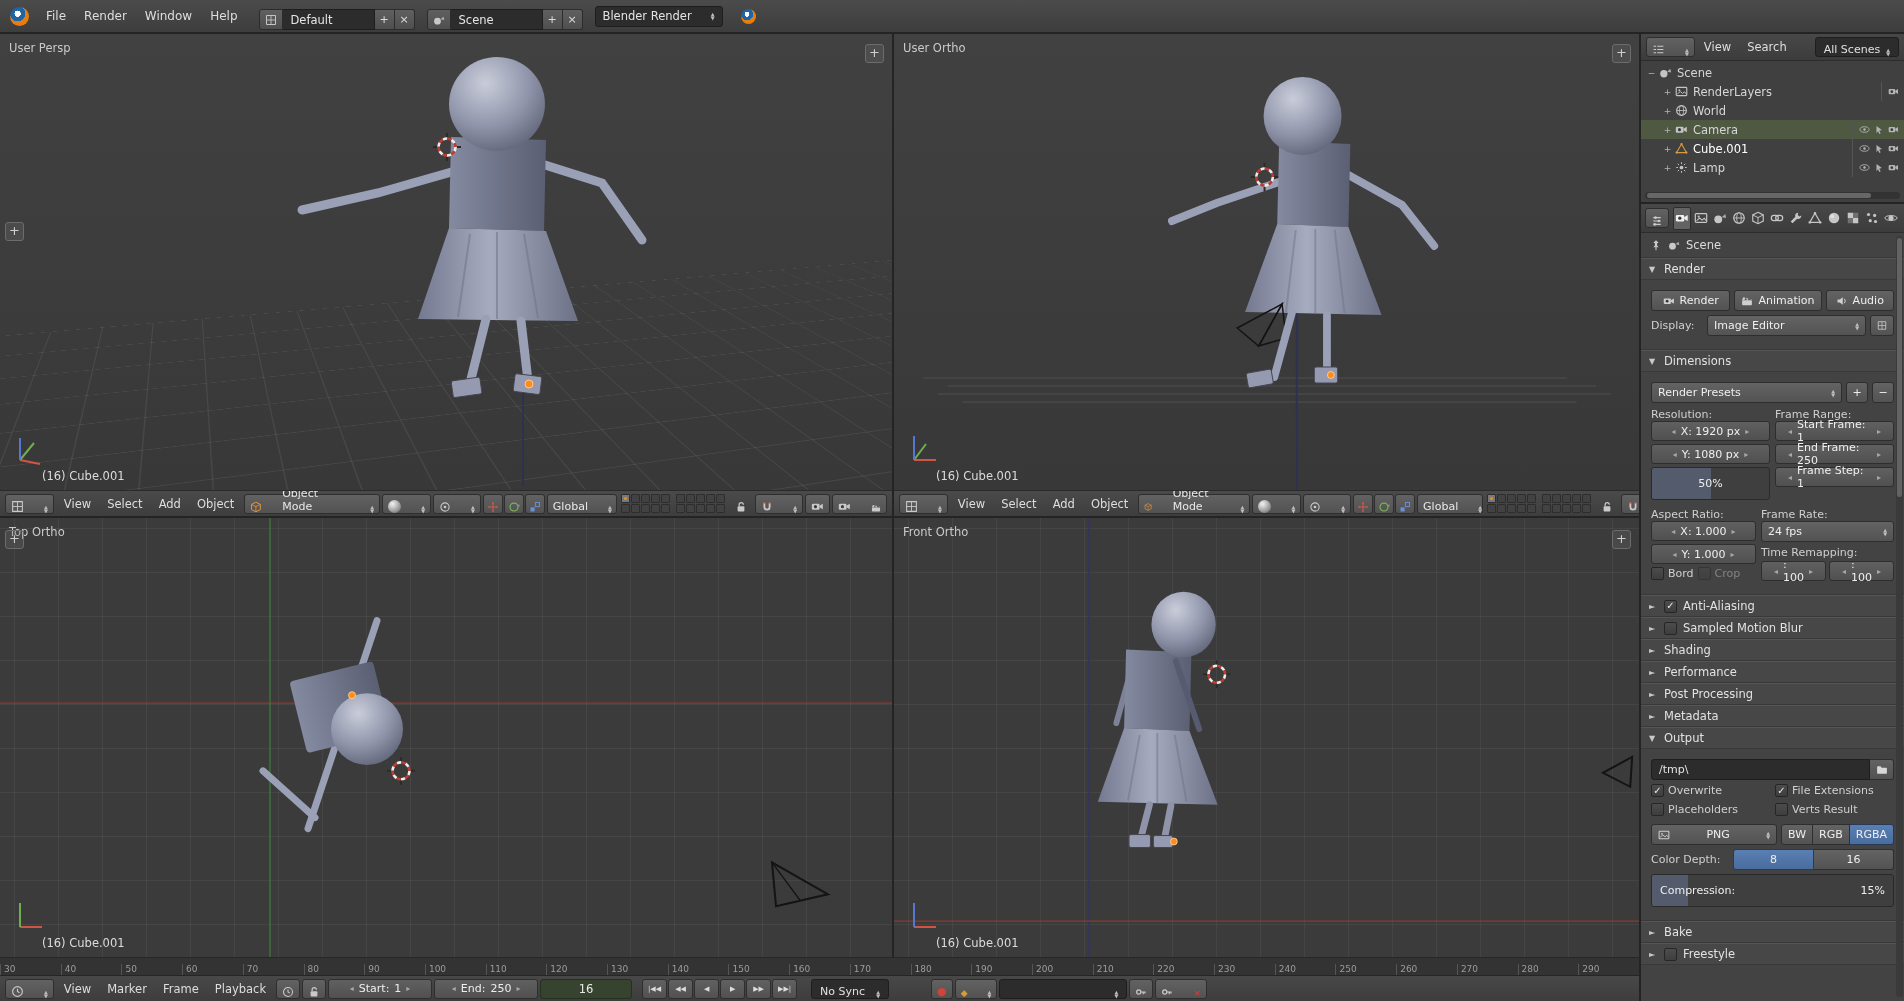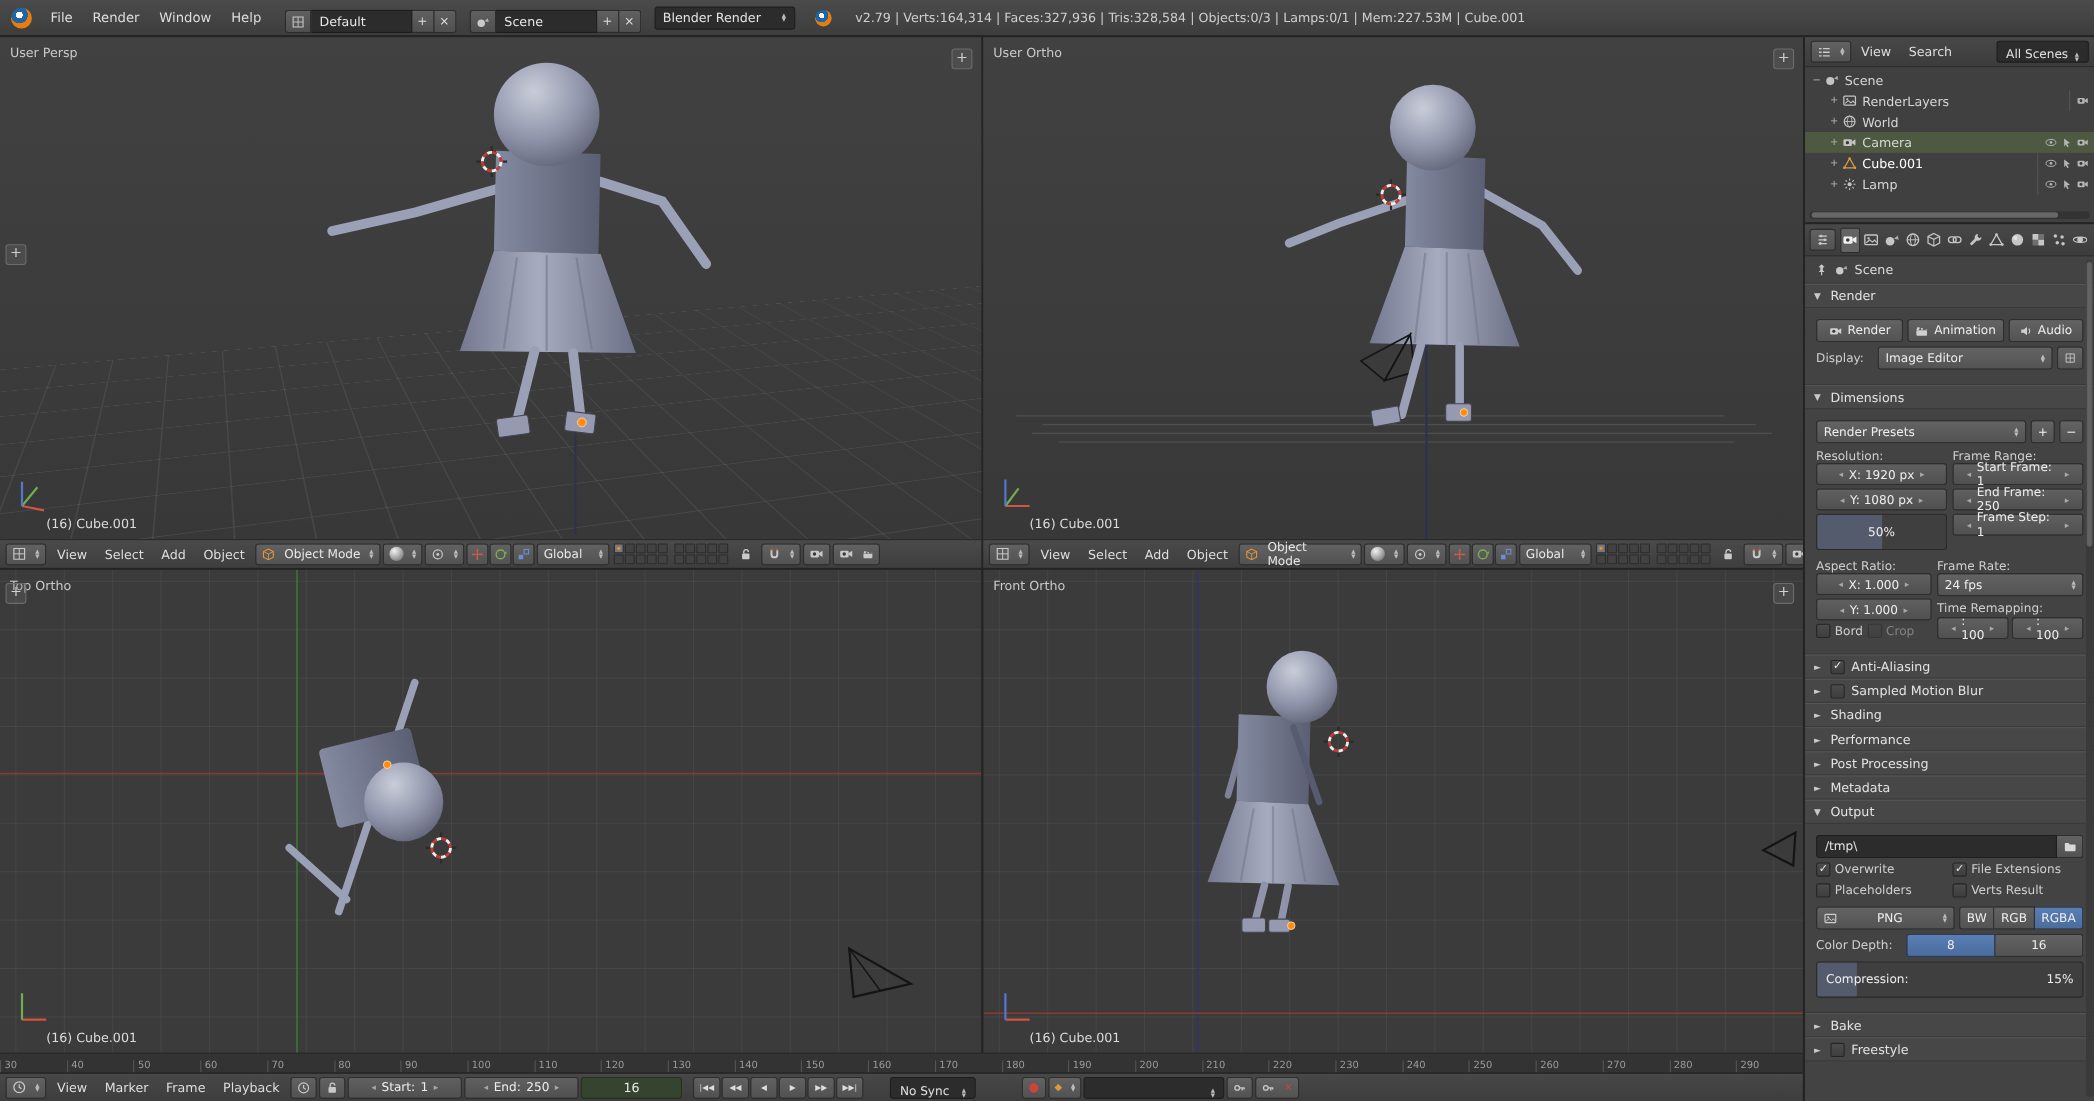--- a/index.html
+++ b/index.html
@@ -45,21 +45,21 @@
   background-size:54px 54px;transform:perspective(760px) rotateX(64deg) rotateZ(-13deg);transform-origin:42% 18%}
 .vplabel{position:absolute;top:7px;left:9px;font-size:11.5px;color:#cacaca}
 .vpinfo{position:absolute;bottom:7px;left:42px;font-size:11.5px;color:#dcdcdc}
 .gizmo{position:absolute;left:8px;bottom:22px}
 .plusw{position:absolute;width:19px;height:19px;border:1px solid #6c6c6c;border-radius:3px;
   background:rgba(110,110,110,.28);color:#cfcfcf;font-size:13px;line-height:16px;text-align:center}
 
 .vphdr{flex:0 0 26px;display:flex;align-items:center;gap:2px;padding:0 5px;
   background:linear-gradient(#4a4a4a,#3e3e3e);border-top:1px solid #2a2a2a;overflow:hidden}
 .vphdr .menu{padding:3px 8px;font-size:11.5px}
-.hbtn{display:flex;align-items:center;gap:8px;background:linear-gradient(#626262,#525252);
+.hbtn{display:flex;align-items:flex-end;gap:20px;background:linear-gradient(#626262,#525252);
   border:1px solid #2e2e2e;border-radius:3px;height:20px;padding:0 5px;font-size:11px;color:#e8e8e8}
 .hbtn.flat{background:none;border-color:transparent}
 .ico{color:#c9c9c9}
 .sphere{width:13px;height:13px;border-radius:50%;background:radial-gradient(circle at 35% 30%,#f2f2f2,#9a9a9a 60%,#5c5c5c)}
 .layers{display:grid;grid-template-columns:repeat(5,9px);grid-auto-rows:9px;gap:1px;margin:0 2px}
 .lc{background:#424242;border:1px solid #2d2d2d;border-radius:1px;position:relative}
 .lc.on{background:#75797e}
 .lc.dot::after{content:"";position:absolute;inset:2px;border-radius:50%;background:#e98f2e}
 .mangrp{display:flex;gap:1px}
 .mangrp .hbtn{padding:0 3px}
@@ -316,21 +316,20 @@
         </span>
       <span class="name">Scene</span>
       <span class="mini">+</span>
       <span class="mini">×</span>
     </div>
     <div class="dd" style="margin-left:10px;min-width:128px;justify-content:space-between">
       <span>Blender Render</span>
         <span class="updn"></span>
     </div>
     <span class="blogo" style="width:15px;height:15px;margin-left:16px"></span>
-    <span class="stats">v2.79 | Verts:164,314 | Faces:327,936 | Tris:328,584 | Objects:0/3 | Lamps:0/1 | Mem:227.53M | Cube.001</span>
   </header>
 
   <div class="main">
     <div class="quad">
 
       <div class="vprow top">
 
         <section class="vp fixed">
           <div class="canvas">
             <div class="persp-grid"></div>
@@ -716,21 +715,21 @@
         <span class="framef">16</span>
         <span style="display:flex;gap:1px;margin-left:8px">
 
         <span class="pb">|◀◀</span>
             <span class="pb">◀◀</span>
             <span class="pb">◀</span>
             <span class="pb">▶</span>
             <span class="pb">▶▶</span>
             <span class="pb">▶▶|</span>
           </span>
-        <span class="darkdd" style="margin-left:22px;min-width:78px;justify-content:space-between">
+        <span class="darkdd" style="margin-left:12px;min-width:78px;justify-content:space-between">
           <span>No Sync</span>
             <span class="updn"></span>
         </span>
         <span class="hbtn" style="margin-left:40px">
             <span class="rec">●</span>
           </span>
         <span class="hbtn">
             <span style="color:#d89a3a;font-size:9px">◆</span>
             <span class="updn"></span>
           </span>

